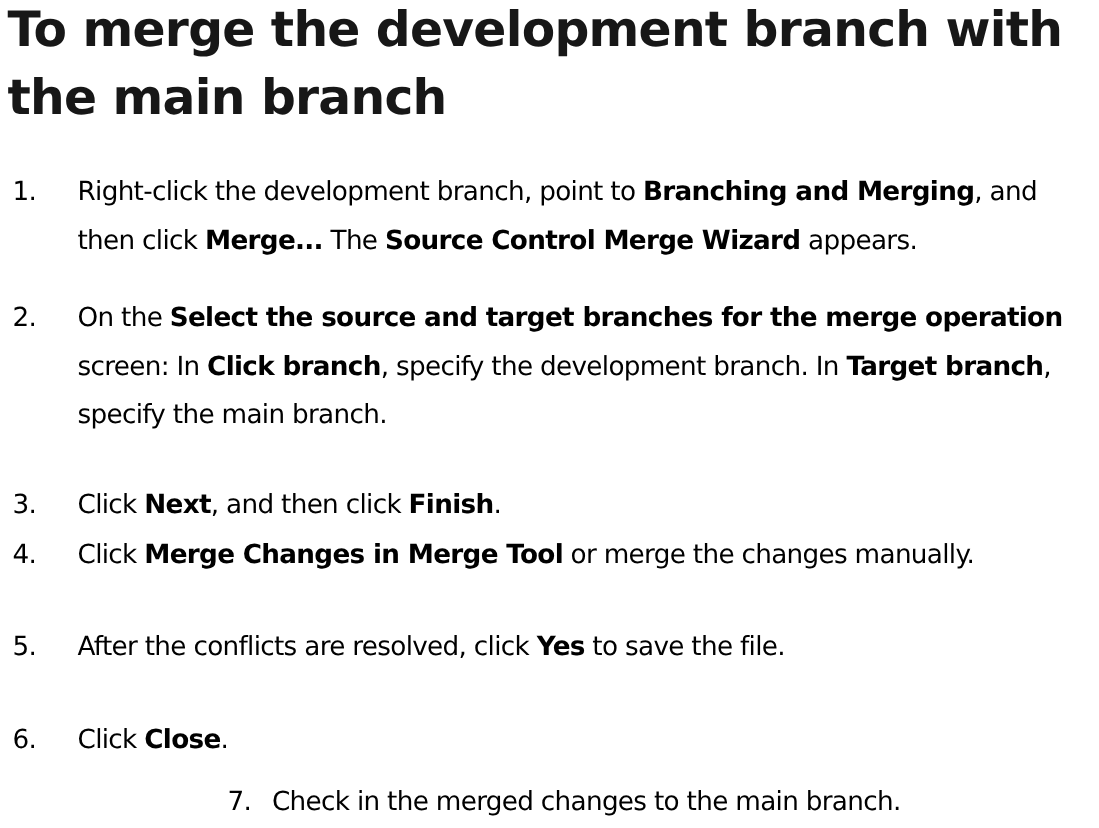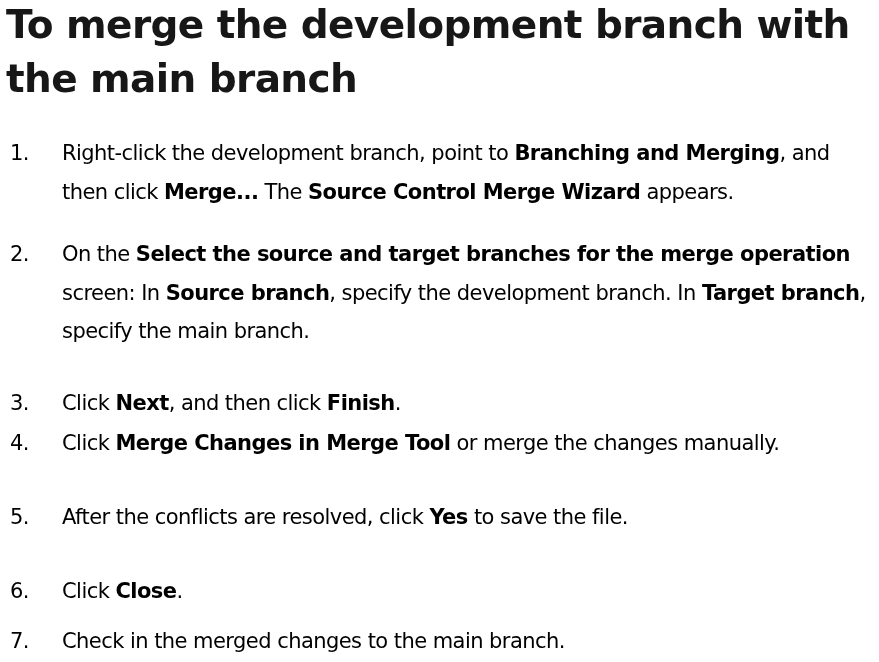--- a/index.html
+++ b/index.html
@@ -70,31 +70,31 @@
 <body>
 
 <div class="page">
   <h1 class="title">To merge the development branch with the main branch</h1>
 
   <ol class="steps">
     <li style="top:134px;">
       <span class="hang"><span class="num">1.</span><span class="body-text"><span>Right-click the development branch, point to </span><b>Branching and Merging</b><span>, and then click </span><b>Merge...</b><span> The </span><b>Source Control Merge Wizard</b><span> appears.</span></span></span>
     </li>
     <li style="top:235px;">
-      <span class="hang"><span class="num">2.</span><span class="body-text"><span>On the </span><b>Select the source and target branches for the merge operation</b><span> screen: In </span><b>Source branch</b><span>, specify the development branch. In </span><b>Target branch</b><span>, specify the main branch.</span></span></span>
+      <span class="hang"><span class="num">2.</span><span class="body-text"><span>On the </span><b>Select the source and target branches for the merge operation</b><span> screen: In </span><b>Click branch</b><span>, specify the development branch. In </span><b>Target branch</b><span>, specify the main branch.</span></span></span>
     </li>
     <li style="top:384px;">
       <span class="hang"><span class="num">3.</span><span class="body-text"><span>Click </span><b>Next</b><span>, and then click </span><b>Finish</b><span>.</span></span></span>
     </li>
     <li style="top:424px;">
       <span class="hang"><span class="num">4.</span><span class="body-text"><span>Click </span><b>Merge Changes in Merge Tool</b><span> or merge the changes manually.</span></span></span>
     </li>
     <li style="top:498px;">
       <span class="hang"><span class="num">5.</span><span class="body-text"><span>After the conflicts are resolved, click </span><b>Yes</b><span> to save the file.</span></span></span>
     </li>
     <li style="top:572px;">
       <span class="hang"><span class="num">6.</span><span class="body-text"><span>Click </span><b>Close</b><span>.</span></span></span>
     </li>
-    <li style="top:622px;">
+    <li style="top:622px;text-align:center;">
       <span class="hang"><span class="num">7.</span><span class="body-text"><span>Check in the merged changes to the main branch.</span></span></span>
     </li>
   </ol>
 </div>
 
 </body></html>

